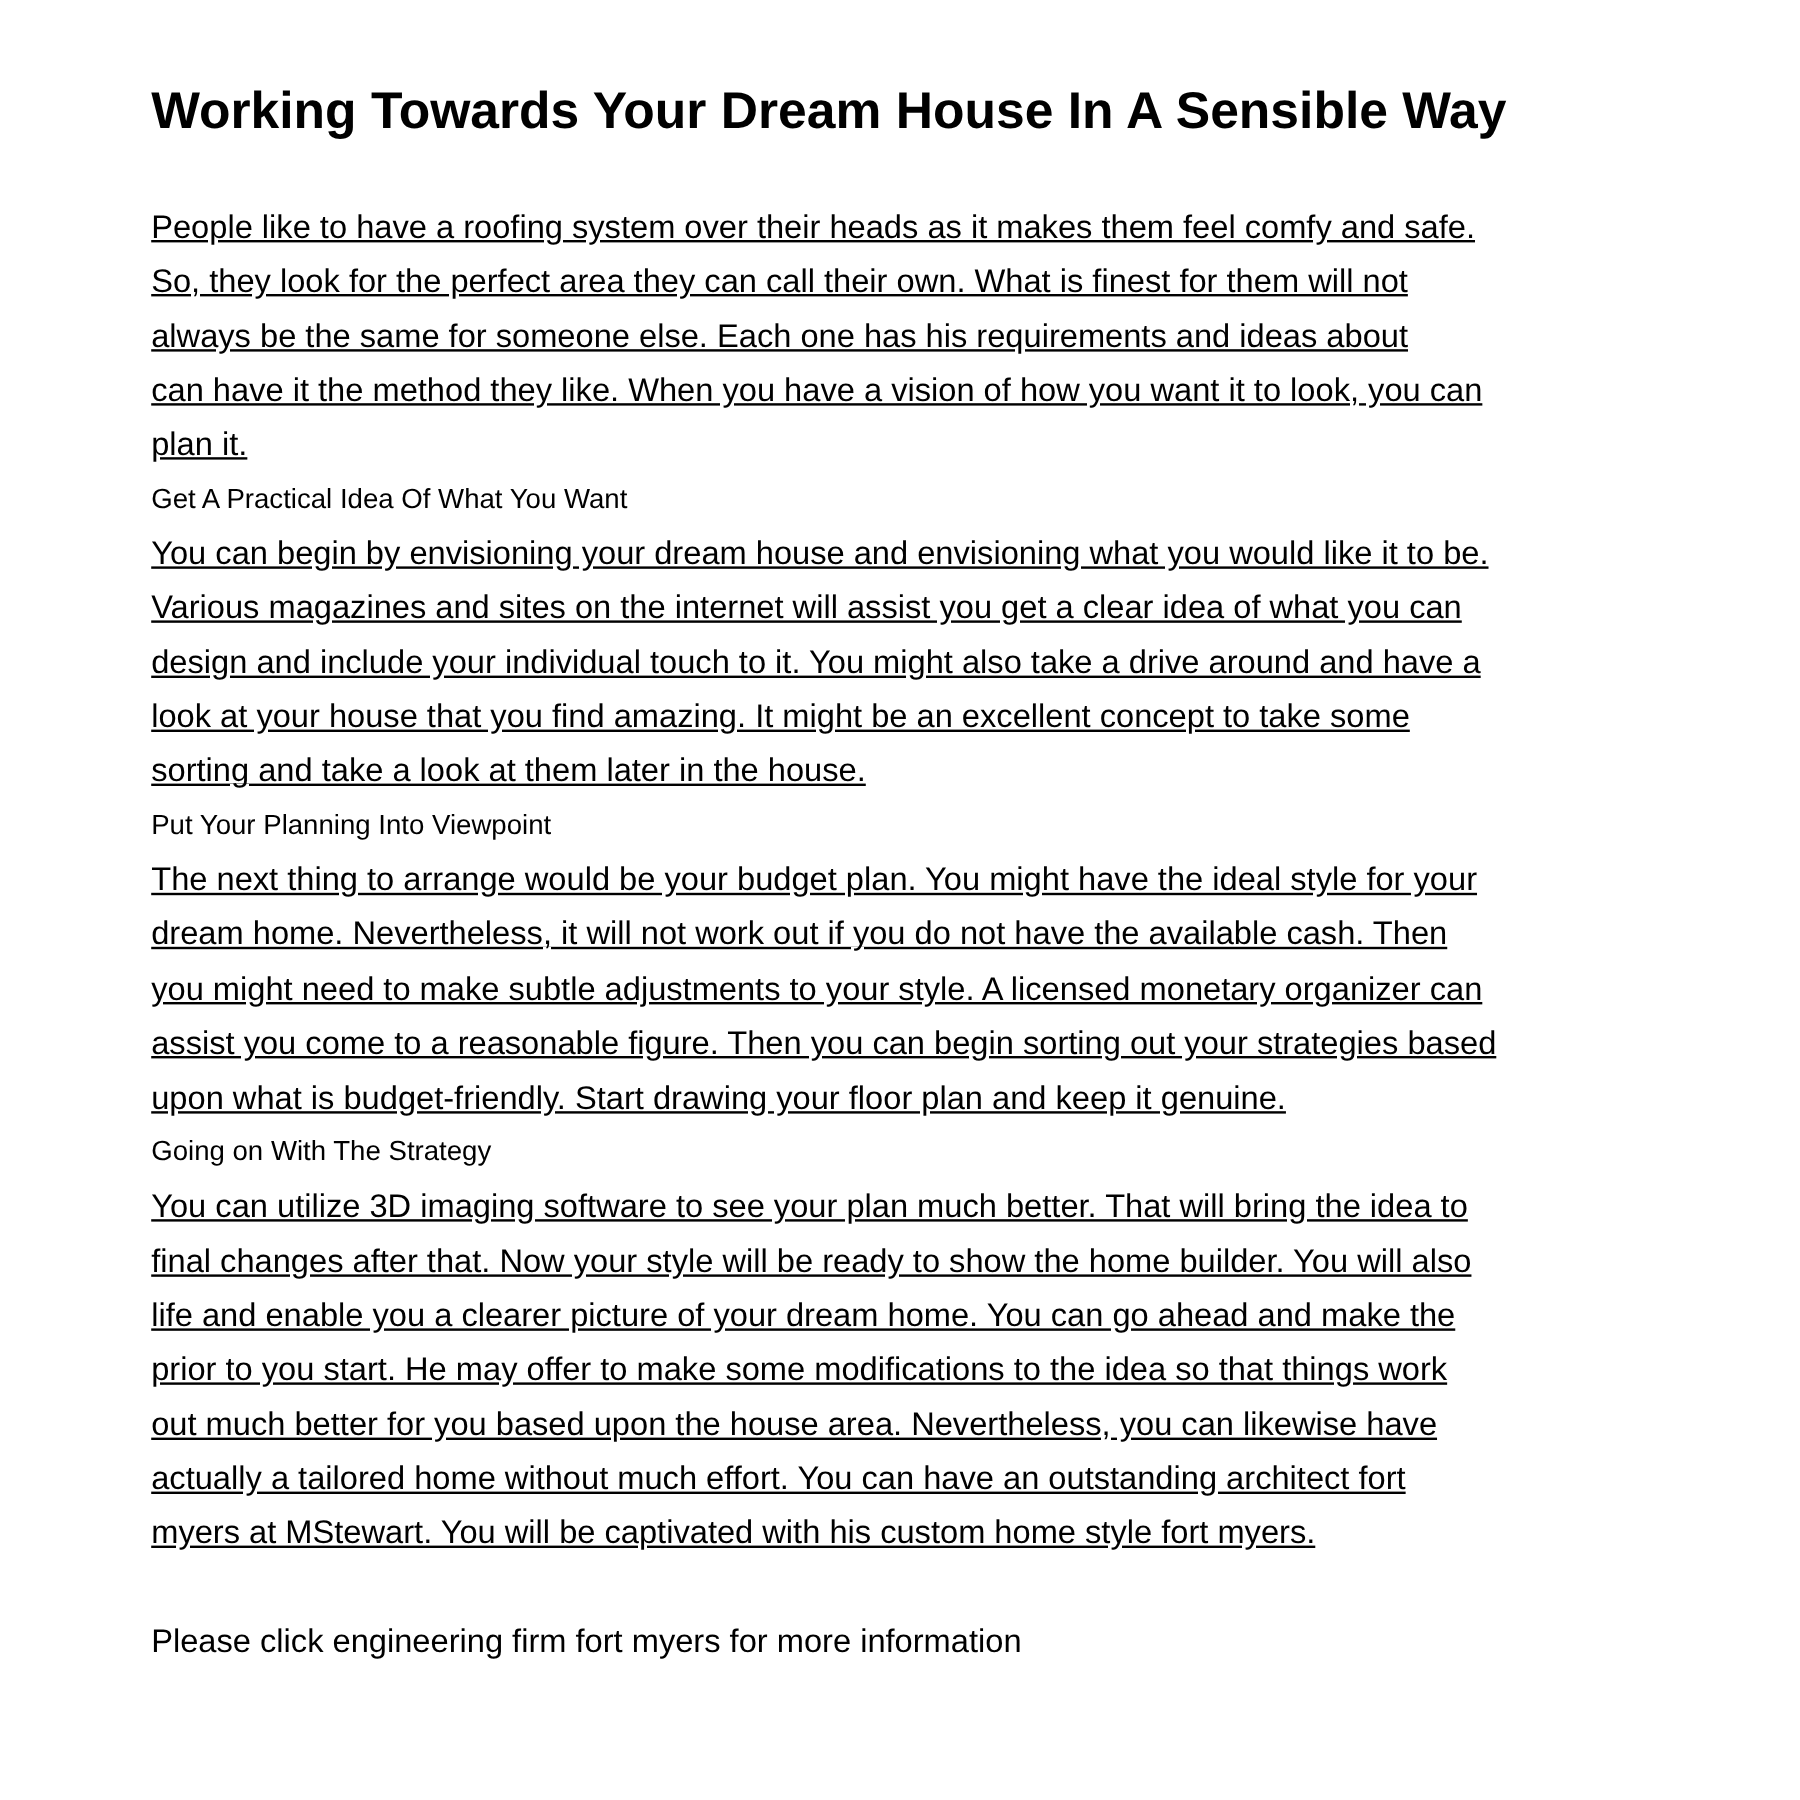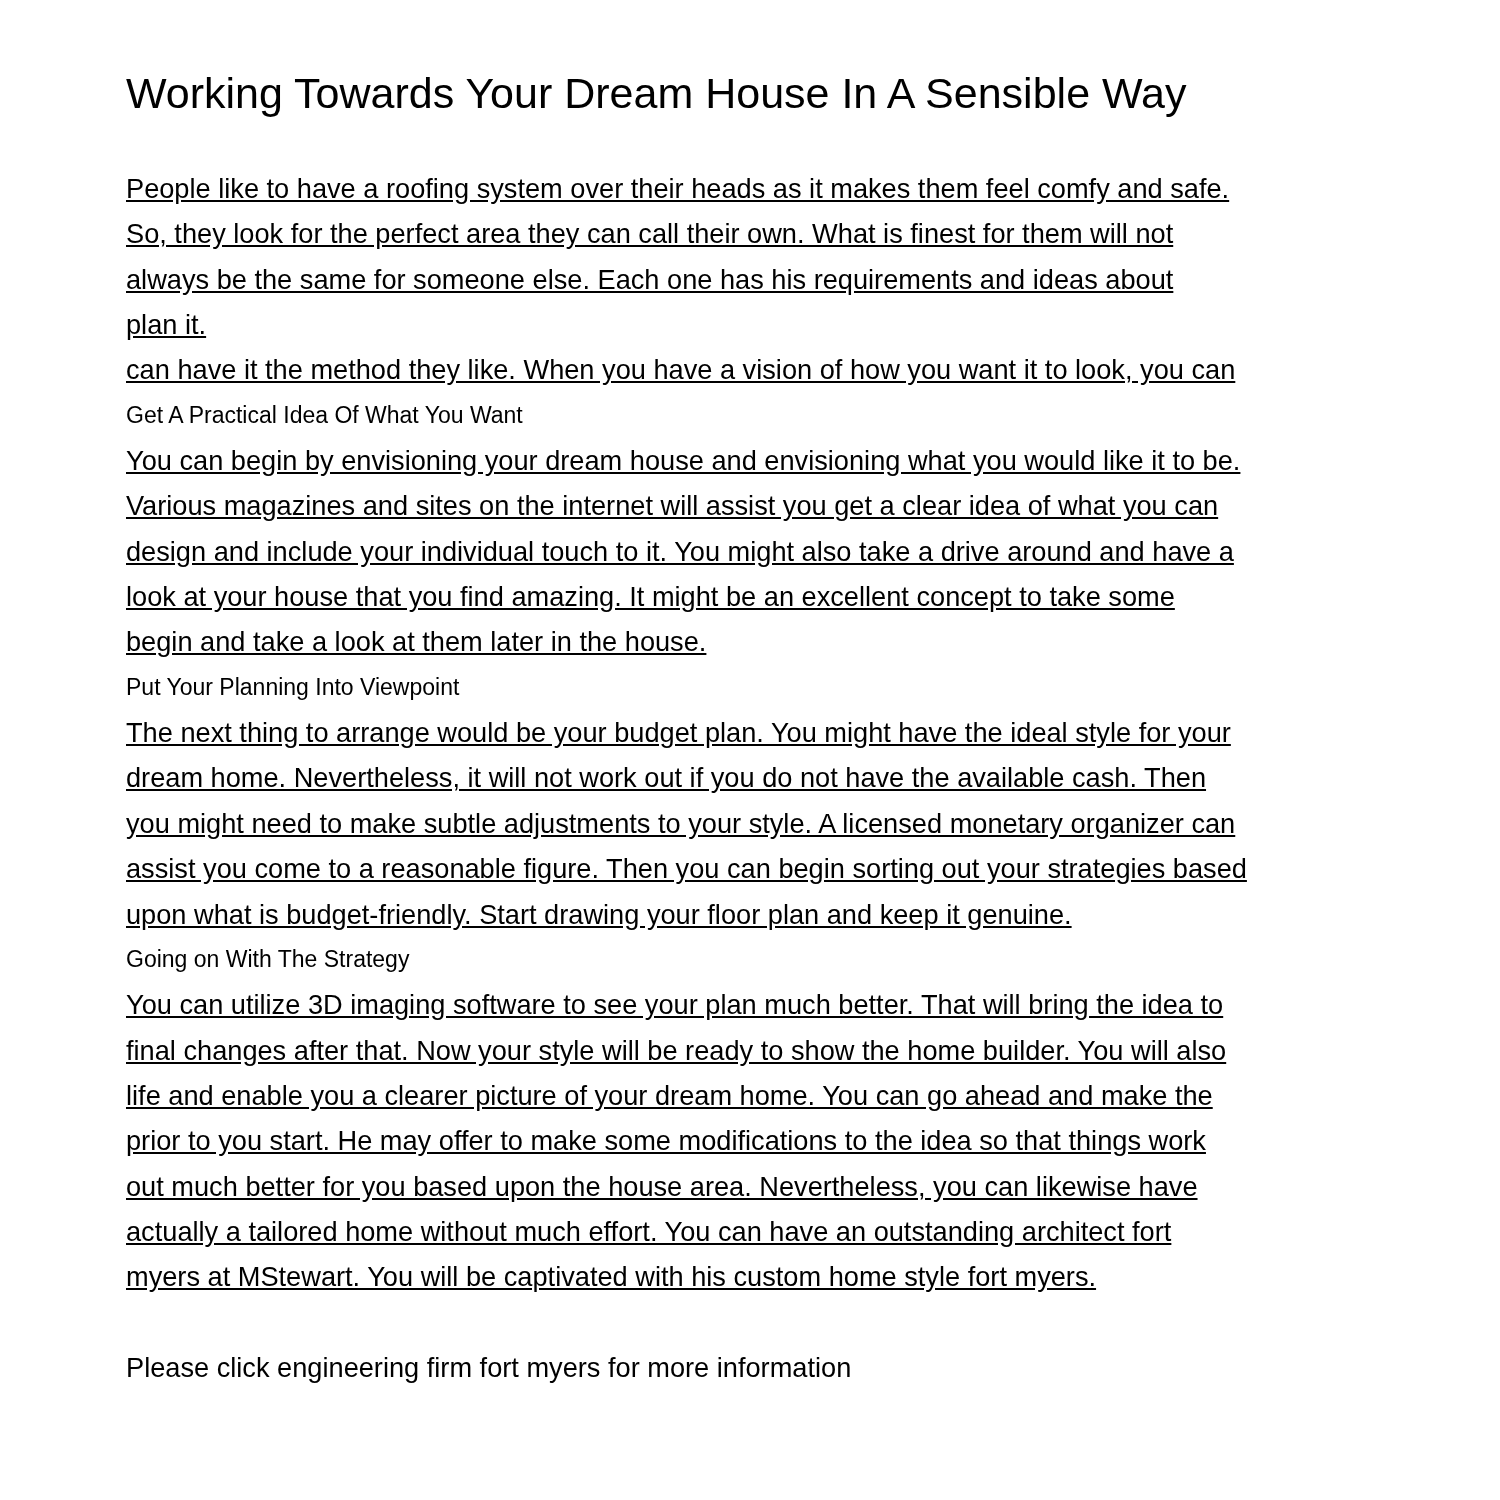--- a/index.html
+++ b/index.html
@@ -23,21 +23,21 @@
       height: 1500px;
       background: #ffffff;
     }
     .doc-title {
       position: absolute;
       left: 126px;
       top: 66px;
       font-size: 43px;
       line-height: 54px;
       white-space: nowrap;
-      font-weight: normal;
+      font-weight: bold;
       margin: 0;
     }
     .body-text {
       position: absolute;
       left: 126px;
       top: 166px;
       width: 1300px;
     }
     .line {
       display: block;
@@ -75,31 +75,31 @@
 
 <div class="page">
   <h1 class="doc-title">Working Towards Your Dream House In A Sensible Way</h1>
 
   <div class="body-text">
 
     <div>
       <span class="line">People like to have a roofing system over their heads as it makes them feel comfy and safe.</span>
       <span class="line">So, they look for the perfect area they can call their own. What is finest for them will not</span>
       <span class="line">always be the same for someone else. Each one has his requirements and ideas about</span>
+      <span class="line">can have it the method they like. When you have a vision of how you want it to look, you can</span>
       <span class="line">plan it.</span>
-      <span class="line">can have it the method they like. When you have a vision of how you want it to look, you can</span>
     </div>
 
     <div>
       <span class="heading-line">Get A Practical Idea Of What You Want</span>
       <span class="line">You can begin by envisioning your dream house and envisioning what you would like it to be.</span>
       <span class="line">Various magazines and sites on the internet will assist you get a clear idea of what you can</span>
       <span class="line">design and include your individual touch to it. You might also take a drive around and have a</span>
       <span class="line">look at your house that you find amazing. It might be an excellent concept to take some</span>
-      <span class="line">begin and take a look at them later in the house.</span>
+      <span class="line">sorting and take a look at them later in the house.</span>
     </div>
 
     <div>
       <span class="heading-line">Put Your Planning Into Viewpoint</span>
       <span class="line">The next thing to arrange would be your budget plan. You might have the ideal style for your</span>
       <span class="line">dream home. Nevertheless, it will not work out if you do not have the available cash. Then</span>
       <span class="line">you might need to make subtle adjustments to your style. A licensed monetary organizer can</span>
       <span class="line">assist you come to a reasonable figure. Then you can begin sorting out your strategies based</span>
       <span class="line">upon what is budget-friendly. Start drawing your floor plan and keep it genuine.</span>
     </div>

